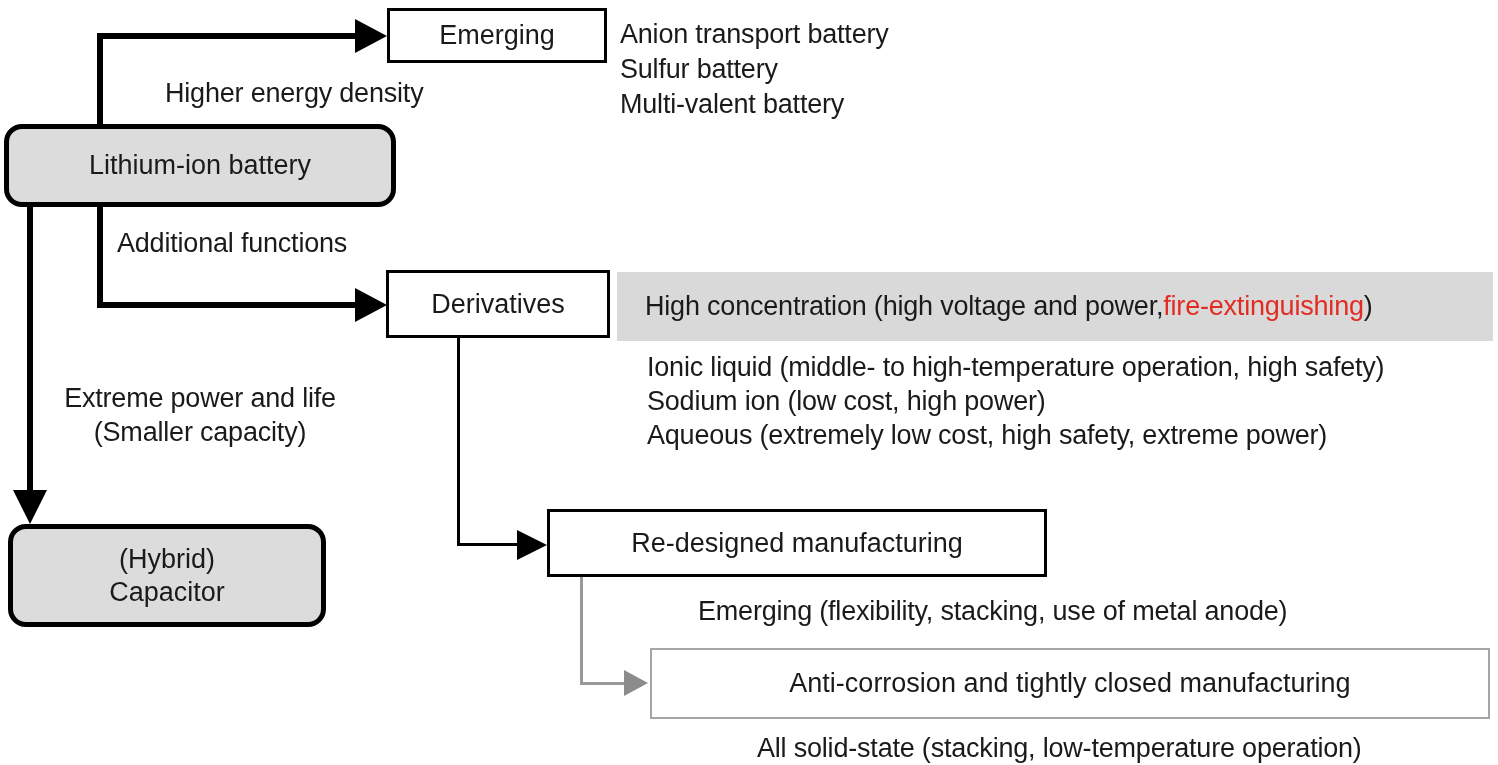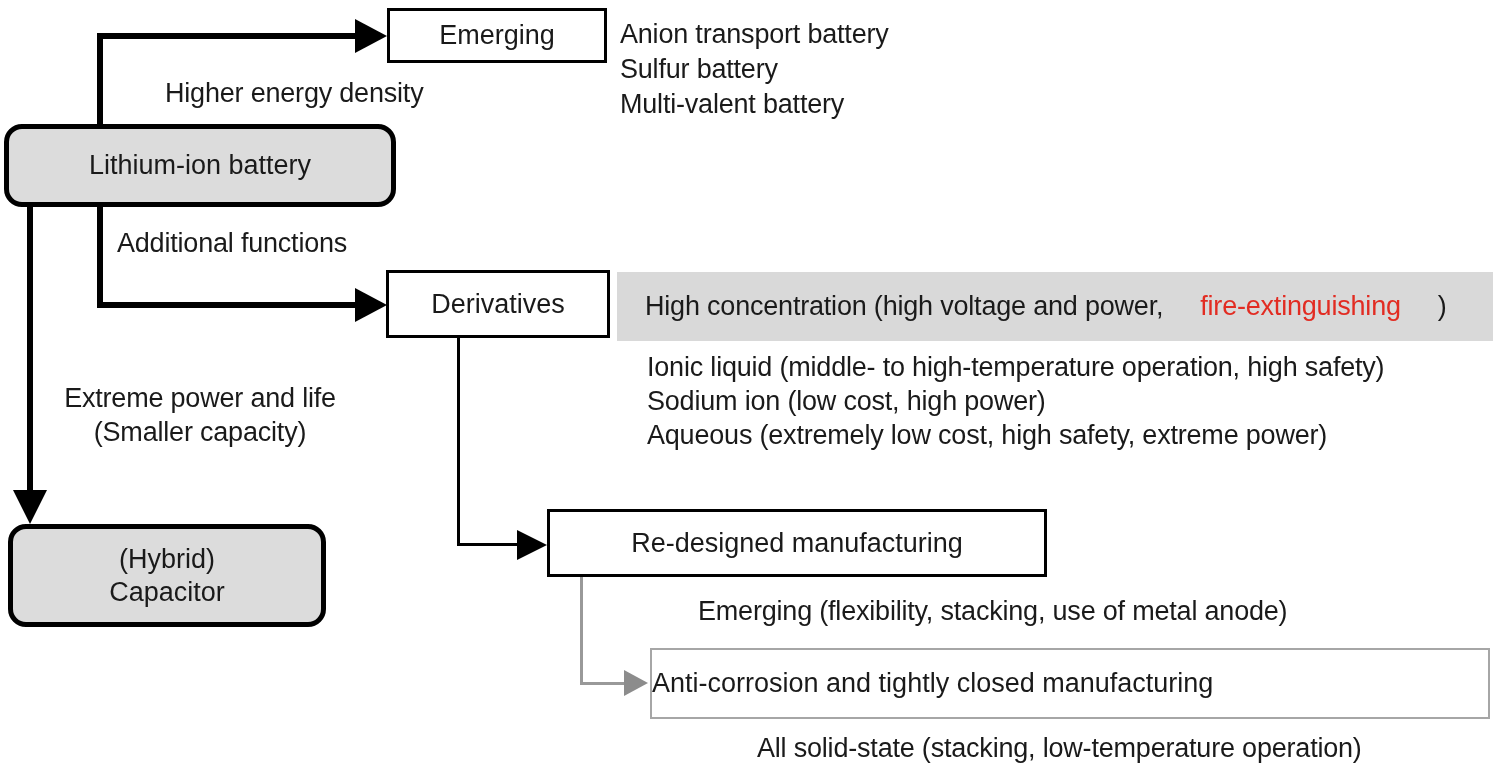--- a/index.html
+++ b/index.html
@@ -18,24 +18,24 @@
   .arr-d{position:absolute;width:0;height:0;border-left:17px solid transparent;border-right:17px solid transparent;border-top:34px solid #000;}
   .arr-r-gray{position:absolute;width:0;height:0;border-top:13px solid transparent;border-bottom:13px solid transparent;border-left:24px solid #8c8c8c;}
   
   .rbox{position:absolute;background:#dcdcdc;border:5px solid #000;border-radius:18px;
         display:flex;justify-content:center;flex-direction:column;
         box-sizing:border-box;font-size:27px;line-height:33px;text-align:center;}
   .sqbox{position:absolute;background:#fff;border:3px solid #000;
         display:flex;align-items:center;justify-content:center;
         box-sizing:border-box;font-size:27px;text-align:center;}
   .sqbox-gray{position:absolute;background:#fff;border:2px solid #a6a6a6;
-        display:flex;align-items:center;justify-content:flex-start;
+        display:flex;align-items:center;justify-content:center;
         box-sizing:border-box;font-size:27px;text-align:center;}
   .band{position:absolute;background:#d9d9d9;display:flex;align-items:center;
-        box-sizing:border-box;padding-left:28px;font-size:27px;white-space:nowrap;letter-spacing:-0.2px;gap:37px;}
+        box-sizing:border-box;padding-left:28px;font-size:27px;white-space:nowrap;letter-spacing:-0.2px;}
   .red{color:#e22c22;}
   .center2{text-align:center;}
 </style>
 </head>
 <body>
 
 <div id="canvas">
 
   <div class="ln" style="left:97px;top:33px;width:6px;height:95px;"></div>
   <div class="ln" style="left:97px;top:33px;width:260px;height:6px;"></div>

